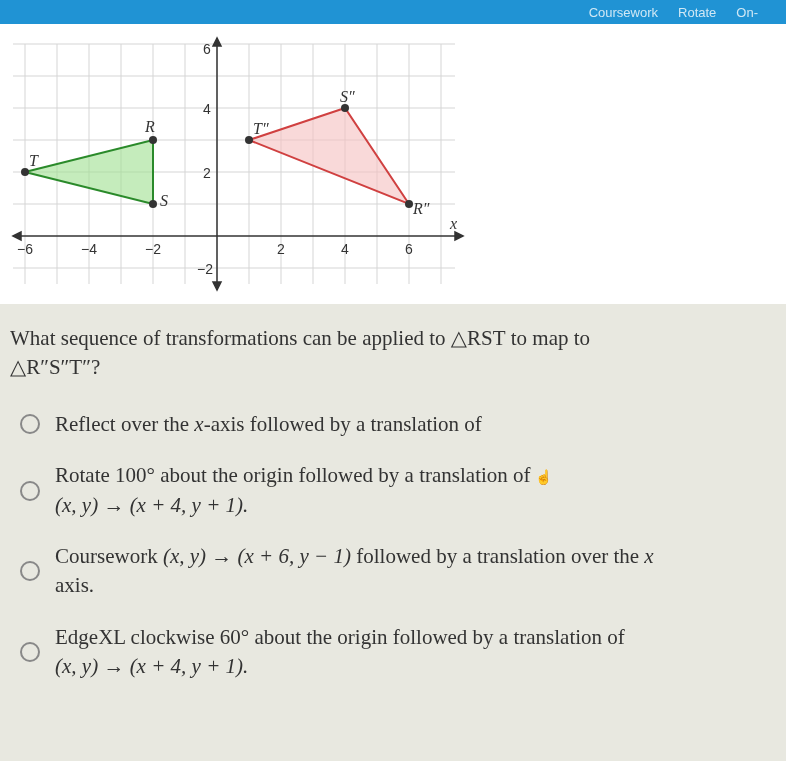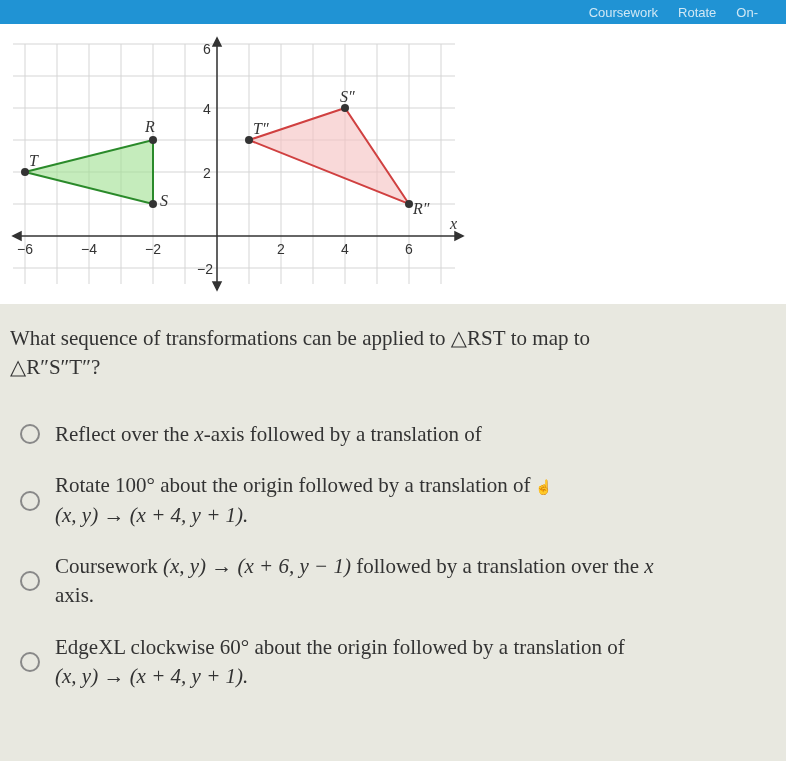--- a/index.html
+++ b/index.html
@@ -32,21 +32,21 @@
     .chart-svg {
       display: block;
       margin-left: 5px;
     }
     .question-area {
       padding: 20px 10px;
       font-size: 21px;
       line-height: 1.4;
     }
     .question-text {
-      margin-bottom: 37px;
+      margin-bottom: 27px;
     }
     .option-row {
       display: flex;
       align-items: center;
       margin-bottom: 22px;
       gap: 15px;
       margin-top: 19px;
     }
     .radio {
       width: 16px;

